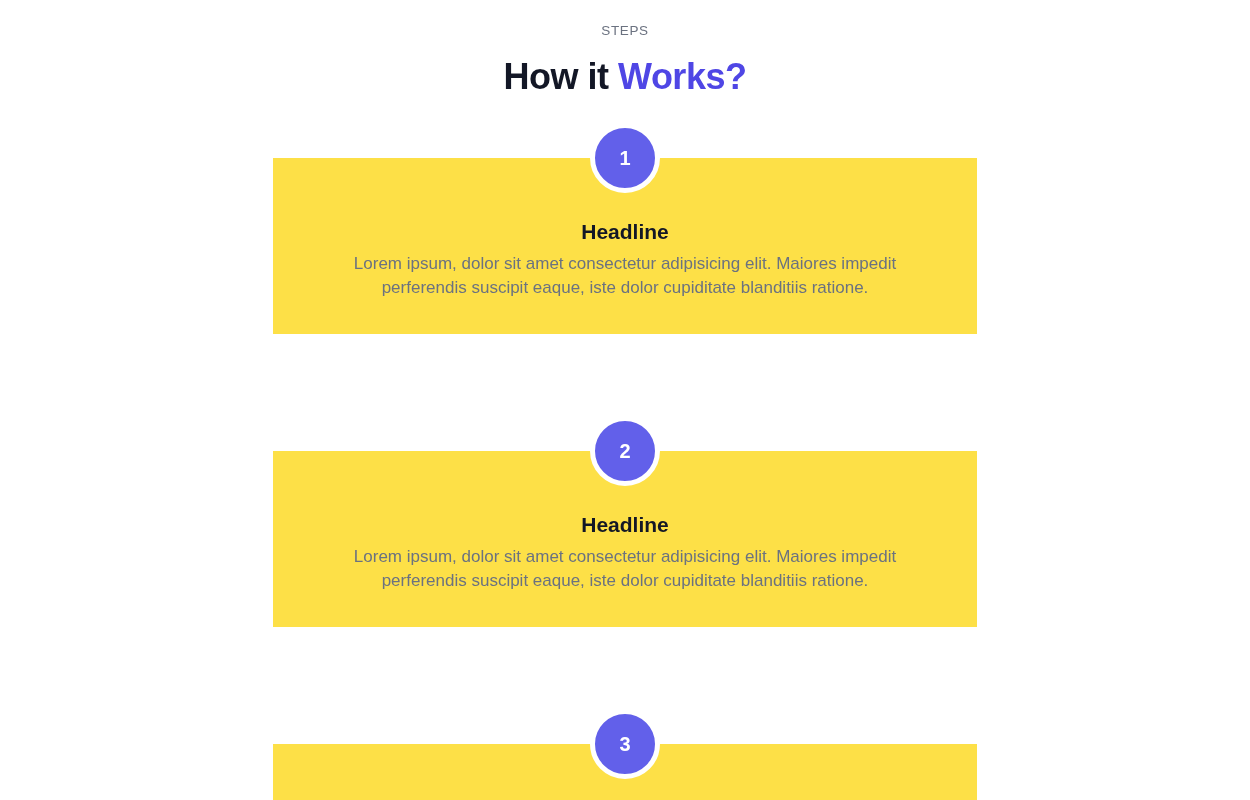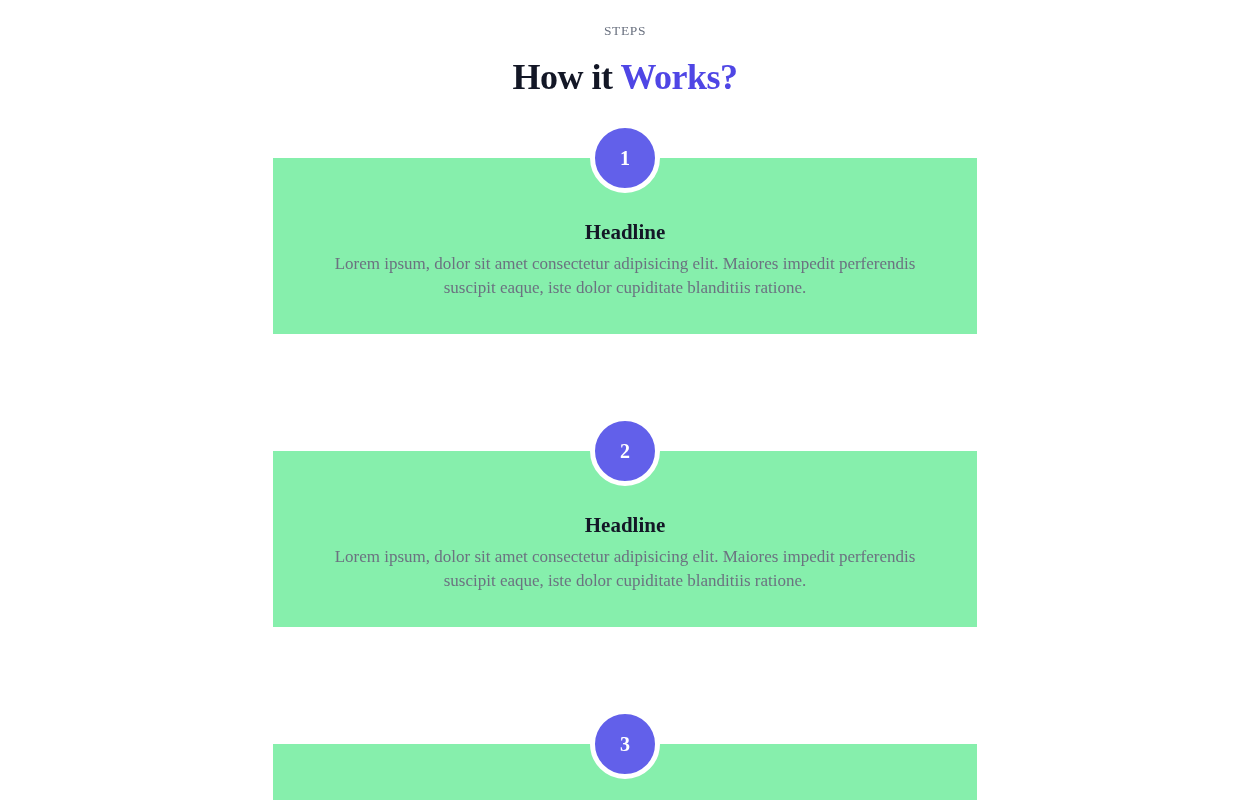--- a/index.html
+++ b/index.html
@@ -11,21 +11,20 @@
     background: #ffffff;
     font-family: "Liberation Sans", sans-serif;
   }
 
   .page {
     width: 1250px;
     height: 800px;
     position: relative;
     background: #ffffff;
     overflow: hidden;
-    font-family: Liberation Serif, serif;
   }
 
   
   .section-header {
     text-align: center;
     padding-top: 22px;
   }
 
   .eyebrow {
     font-size: 13.5px;
@@ -80,21 +79,21 @@
     font-size: 20px;
     font-weight: 700;
     line-height: 1;
     position: relative;
     z-index: 2;
     margin-bottom: -35px;
   }
 
   .step-card {
     width: 100%;
-    background: #86efac;
+    background: #fde047;
     padding: 61px 38px 34px;
     text-align: center;
   }
 
   .step-headline {
     font-size: 21px;
     line-height: 26px;
     font-weight: 700;
     color: #131726;
     margin-bottom: 7px;

